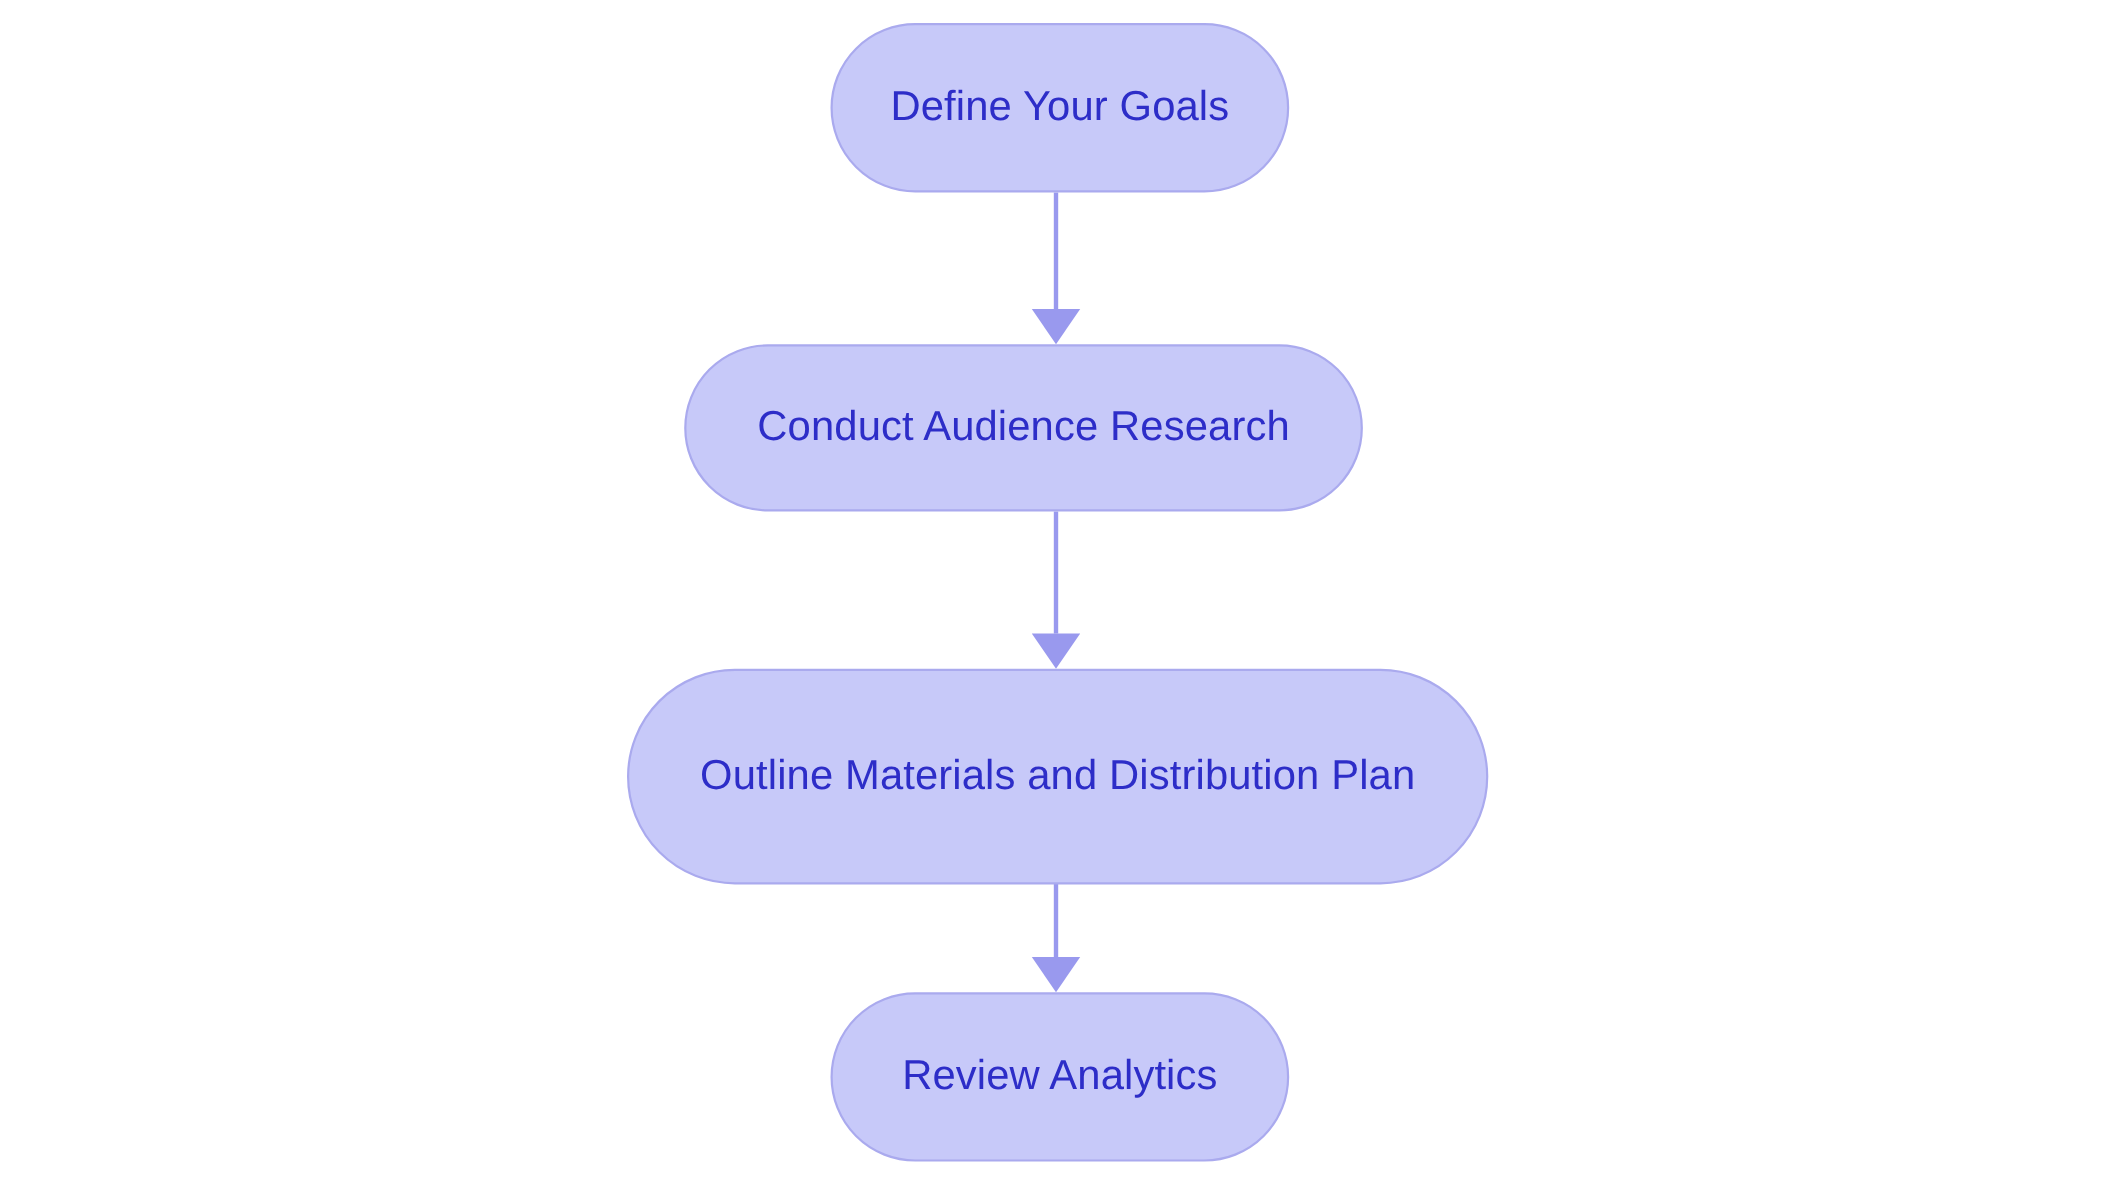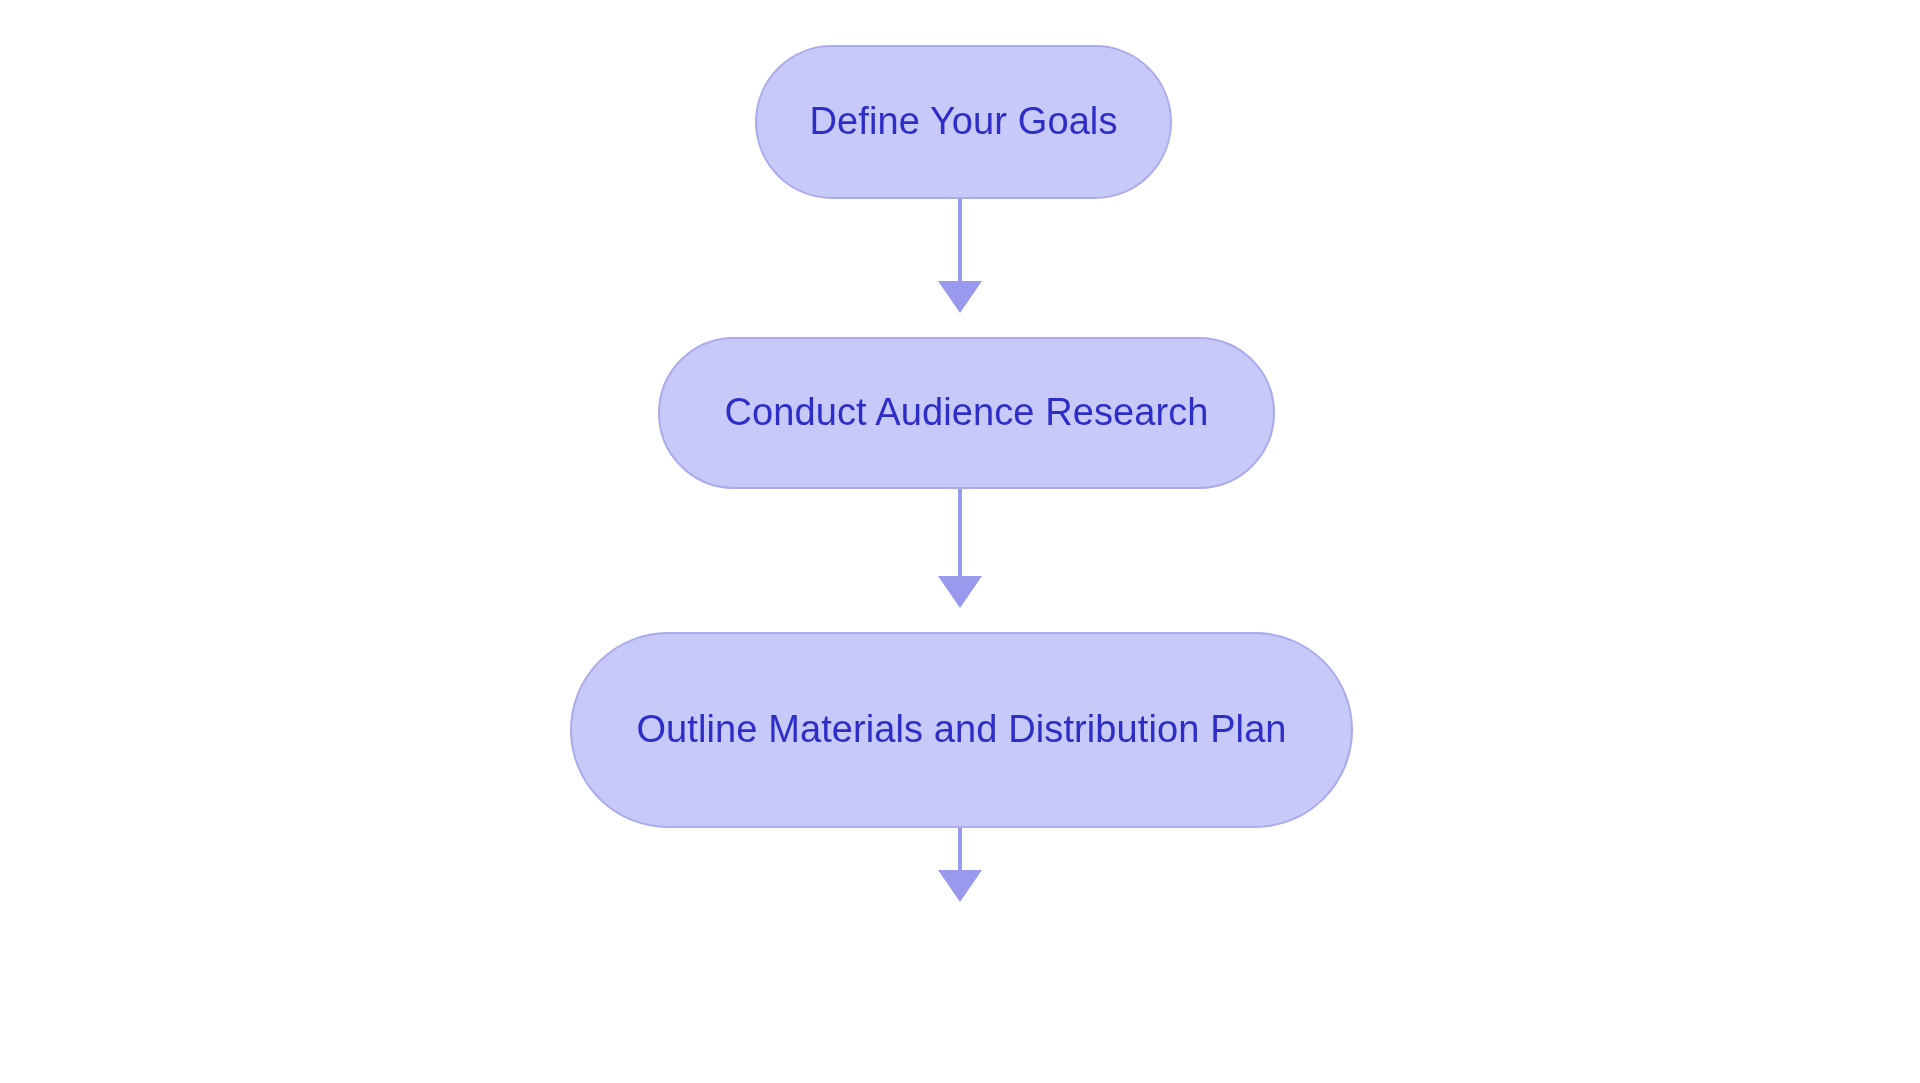--- a/index.html
+++ b/index.html
@@ -44,40 +44,39 @@
   .flow-node {
     position: absolute;
     box-sizing: border-box;
     display: flex;
     align-items: center;
     justify-content: center;
     background: #c7c9f9;
     border: 2px solid #aaaaee;
     border-radius: 9999px;
     color: #2d2dc8;
-    margin-top: 24px;
   }
 
   .flow-node-label {
     font-size: 38px;
     font-weight: 400;
     line-height: 1.15;
     letter-spacing: 0.1px;
     color: #2d2dc8;
     white-space: nowrap;
     text-align: center;
     font-family: "Liberation Sans", "DejaVu Sans", sans-serif;
   }
 
   
   #node-define-your-goals {
     left: 755px;  top: 21px;   width: 417px; height: 154px;
   }
   #node-conduct-audience-research {
-    left: 658px;  top: 313px;  width: 617px; height: 152px;
+    left: 622px;  top: 313px;  width: 617px; height: 152px;
   }
   #node-outline-materials-and-distribution-plan {
     left: 570px;  top: 608px;  width: 783px; height: 196px;
   }
   #node-review-analytics {
     left: 755px;  top: 902px;  width: 417px; height: 154px;
   }
 </style>
 </head>
 <body>
@@ -109,15 +108,18 @@
     </div>
 
     <div class="flow-node" id="node-conduct-audience-research">
       <span class="flow-node-label">Conduct Audience Research</span>
     </div>
 
     <div class="flow-node" id="node-outline-materials-and-distribution-plan">
       <span class="flow-node-label">Outline Materials and Distribution Plan</span>
     </div>
 
+    <div class="flow-node" id="node-review-analytics">
+      <span class="flow-node-label">Review Analytics</span>
+    </div>
 
   </div>
 </div>
 
 </body></html>

